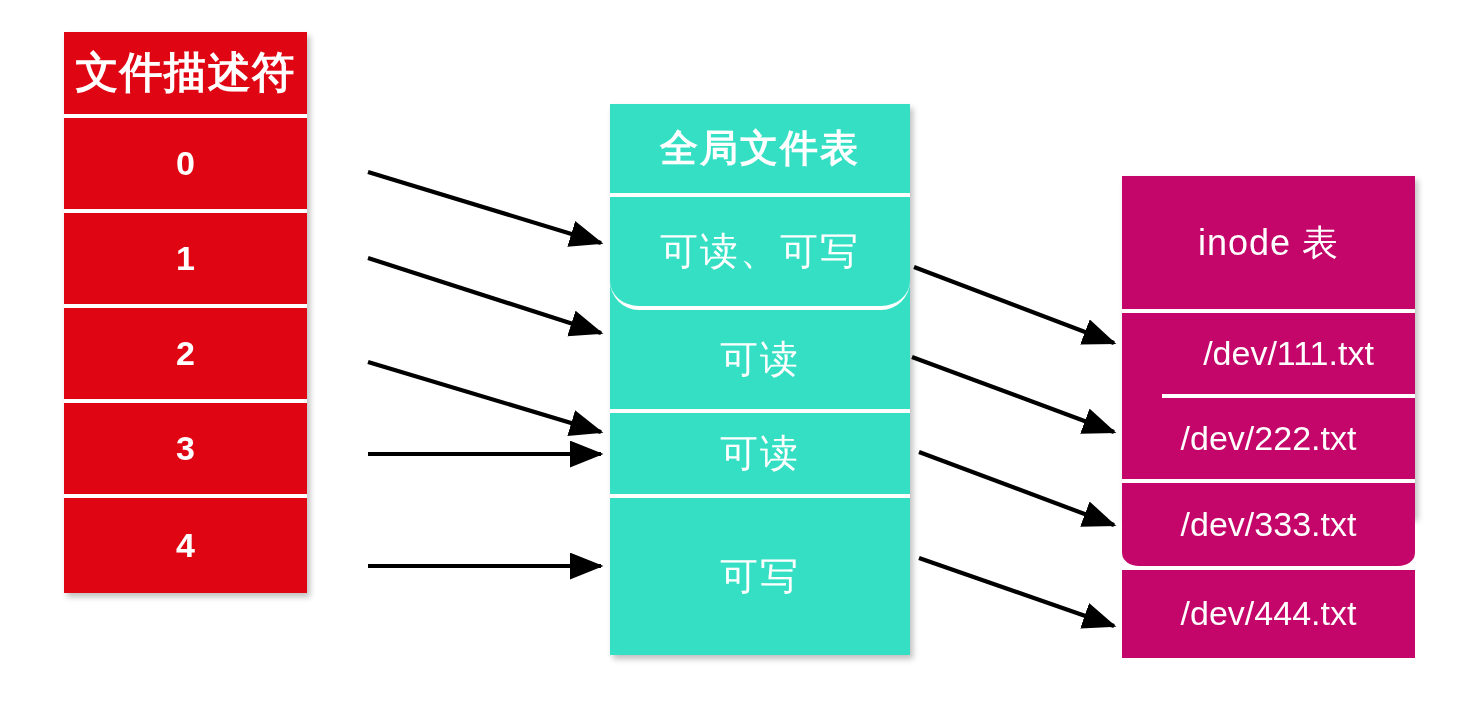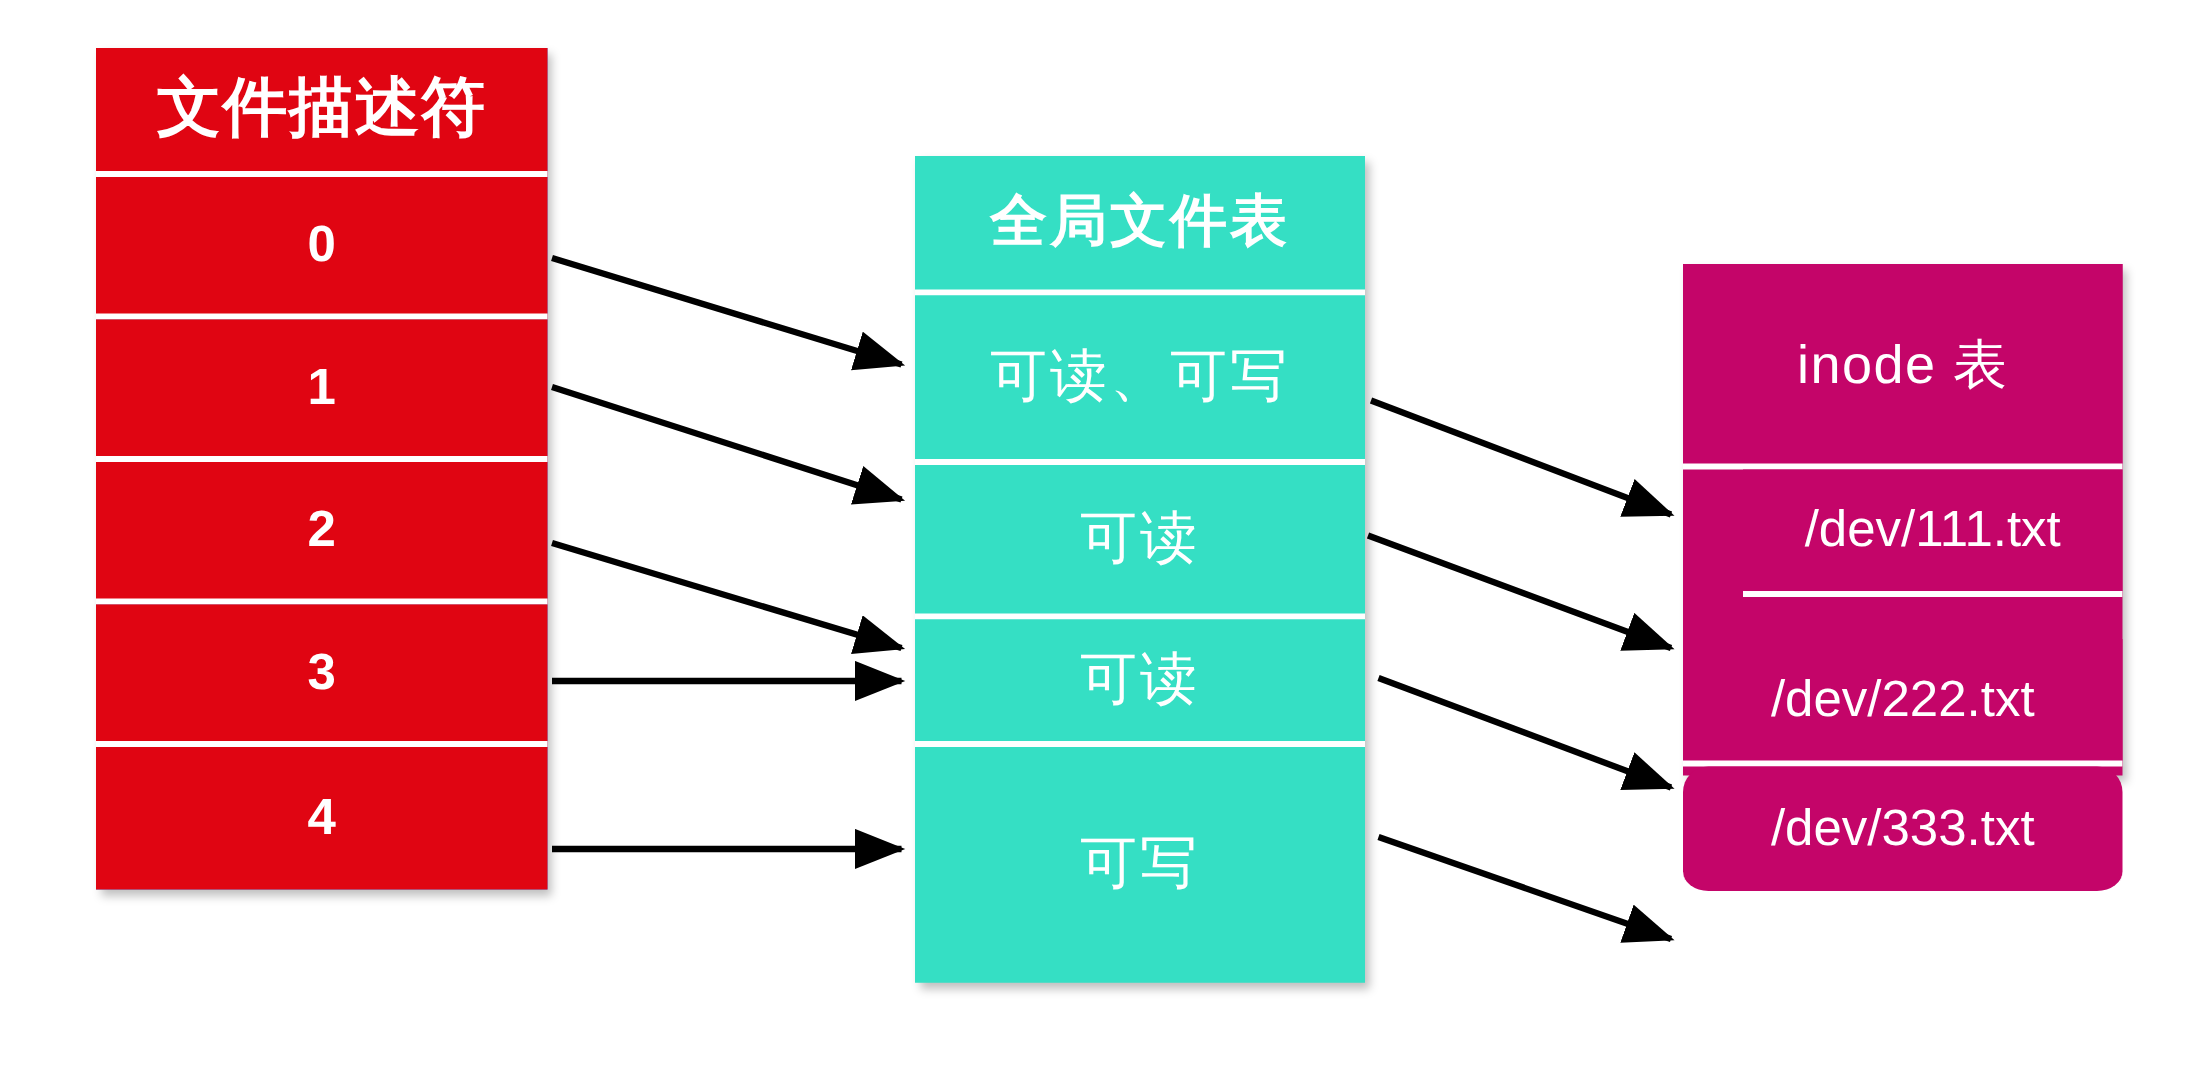--- a/index.html
+++ b/index.html
@@ -34,23 +34,23 @@
     line-height: 1.05;
     white-space: nowrap;
     border-bottom: 4px solid #ffffff;
   }
   .cell.last { border-bottom: none; }
 
   
   #fd-table {
     left: 64px;
     top: 32px;
-    width: 301px;
+    width: 243px;
     height: 561px;
-    background: #3b82f6;
+    background: #f0abfc;
   }
   #fd-table .cell { background: #e00512; }
   #fd-table .cell.header {
     font-size: 43px;
     font-weight: 700;
     letter-spacing: 1px;
   }
   #fd-table .cell.num {
     font-size: 34px;
     font-weight: 700;
@@ -114,31 +114,32 @@
     <div class="cell header" style="height:86px;">文件描述符</div>
     <div class="cell num" style="height:95px;">0</div>
     <div class="cell num" style="height:95px;">1</div>
     <div class="cell num" style="height:95px;">2</div>
     <div class="cell num" style="height:95px;">3</div>
     <div class="cell num last" style="height:95px;">4</div>
   </div>
 
   <div class="table-col" id="gft-table">
     <div class="cell header" style="height:93px;">全局文件表</div>
-    <div class="cell mode" style="height:113px;">可读、可写</div>
+    <div class="cell mode" style="height:113px;border-radius:29px;">可读、可写</div>
     <div class="cell mode" style="height:103px;">可读</div>
     <div class="cell mode" style="height:85px;">可读</div>
     <div class="cell mode last" style="height:157px;">可写</div>
   </div>
 
   <div class="table-col" id="inode-table">
     <div class="cell header" style="height:137px;">inode 表</div>
     <div class="cell path" style="height:85px;margin-left:40px;">/dev/111.txt</div>
-    <div class="cell path" style="height:85px;margin-top:28px;">/dev/222.txt</div>
+    <div class="cell path" style="height:85px;">/dev/222.txt</div>
     <div class="cell path" style="height:87px;border-radius:17px;">/dev/333.txt</div>
+    <div class="cell path last" style="height:88px;">/dev/444.txt</div>
   </div>
 
   <svg id="arrows" viewBox="0 0 1458 710" width="1458" height="710" xmlns="http://www.w3.org/2000/svg">
     <defs>
       <marker id="ah" markerWidth="9" markerHeight="9" refX="7.4" refY="3.2" orient="auto" markerUnits="strokeWidth">
         <path d="M0,0 L8,3.2 L0,6.4 z" fill="#000000"></path>
       </marker>
     </defs>
 
     <line x1="368" y1="172" x2="601" y2="243" stroke="#000" stroke-width="4.2" marker-end="url(#ah)"></line>

